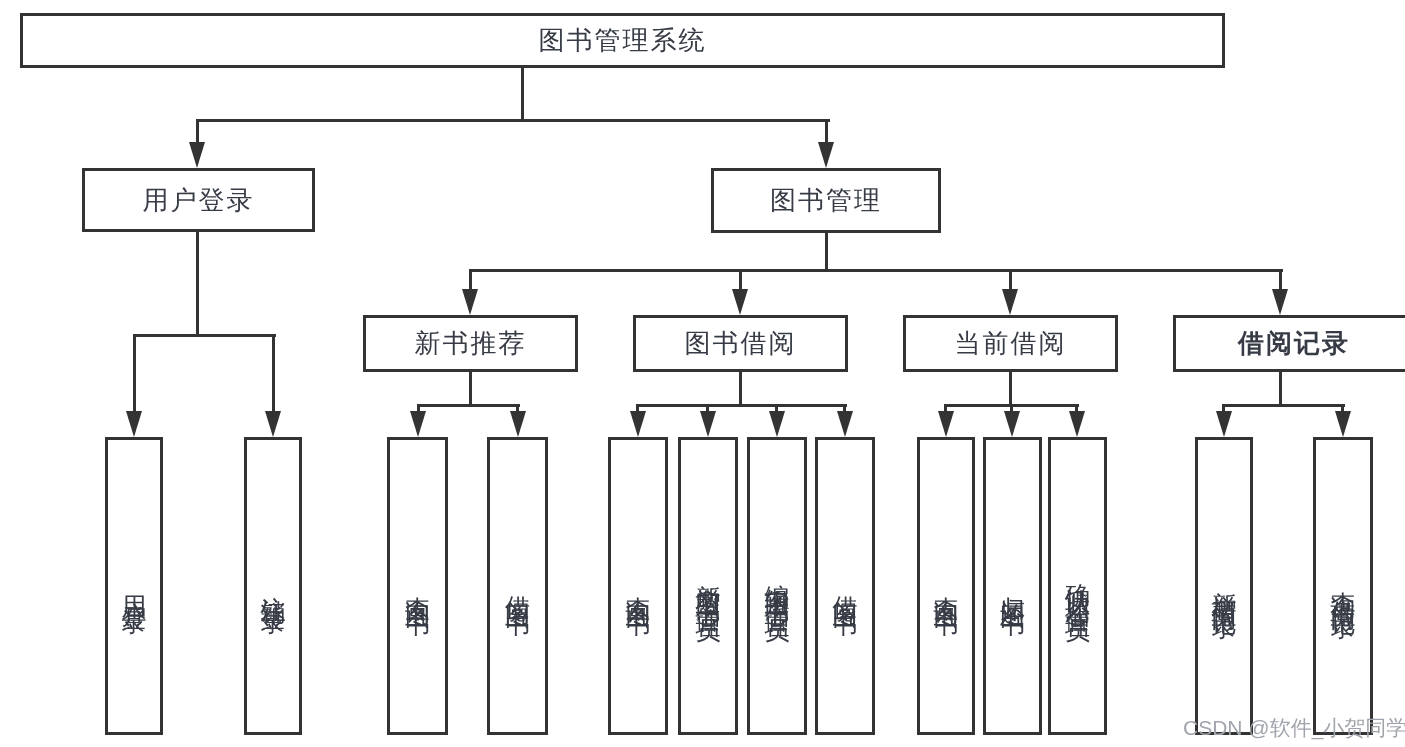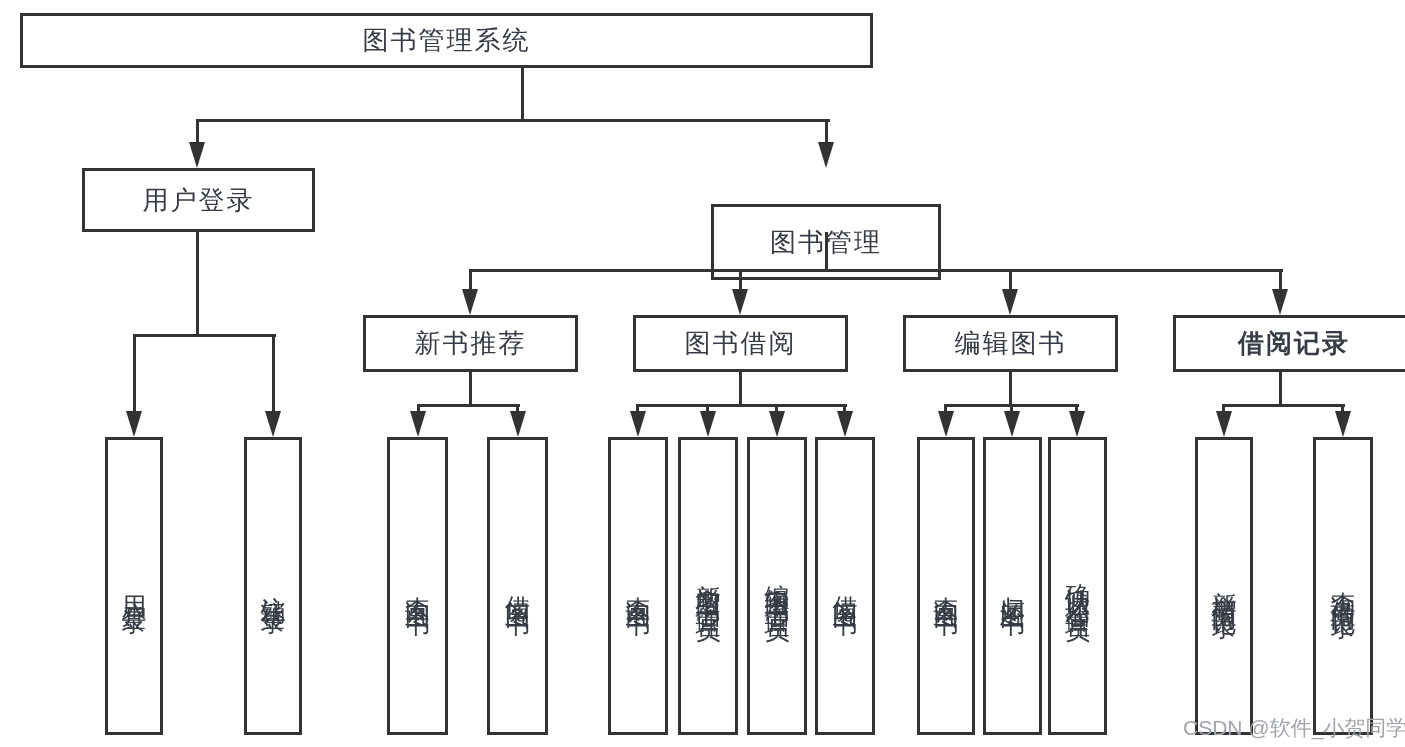--- a/index.html
+++ b/index.html
@@ -65,35 +65,35 @@
     color: var(--watermark);
     white-space: nowrap;
     z-index: 10;
   }
 </style>
 </head>
 <body>
 
 <div class="canvas">
 
-  <div class="box" style="left:20px;top:13px;width:853px;height:55px;">
+  <div class="box" style="left:20px;top:13px;width:1205px;height:55px;">
     <span class="hlabel">图书管理系统</span>
   </div>
 
   <div class="ln" style="left:521px;top:68px;width:3px;height:54px;"></div>
   <div class="ln" style="left:196px;top:119px;width:634px;height:3px;"></div>
   <div class="ln" style="left:196px;top:119px;width:3px;height:28px;"></div>
   <div class="arr" style="left:189px;top:142px;"></div>
   <div class="ln" style="left:825px;top:119px;width:3px;height:28px;"></div>
   <div class="arr" style="left:818px;top:142px;"></div>
 
   <div class="box" style="left:82px;top:168px;width:233px;height:64px;">
     <span class="hlabel">用户登录</span>
   </div>
-  <div class="box" style="left:711px;top:168px;width:230px;height:76px;margin-top:36px;">
+  <div class="box" style="left:711px;top:168px;width:230px;height:65px;">
     <span class="hlabel">图书管理</span>
   </div>
 
   <div class="ln" style="left:825px;top:232px;width:3px;height:40px;"></div>
   <div class="ln" style="left:469px;top:269px;width:814px;height:3px;"></div>
   <div class="ln" style="left:469px;top:269px;width:3px;height:24px;"></div>
   <div class="ln" style="left:739px;top:269px;width:3px;height:24px;"></div>
   <div class="ln" style="left:1009px;top:269px;width:3px;height:24px;"></div>
   <div class="ln" style="left:1279px;top:269px;width:3px;height:24px;"></div>
   <div class="arr" style="left:462px;top:289px;"></div>
@@ -101,21 +101,21 @@
   <div class="arr" style="left:1002px;top:289px;"></div>
   <div class="arr" style="left:1272px;top:289px;"></div>
 
   <div class="box" style="left:363px;top:315px;width:215px;height:57px;text-align:right;">
     <span class="hlabel">新书推荐</span>
   </div>
   <div class="box" style="left:633px;top:315px;width:215px;height:57px;font-family:Liberation Mono, monospace;">
     <span class="hlabel">图书借阅</span>
   </div>
   <div class="box" style="left:903px;top:315px;width:215px;height:57px;">
-    <span class="hlabel">编辑图书</span>
+    <span class="hlabel">当前借阅</span>
   </div>
   <div class="box" style="left:1173px;top:315px;width:242px;height:57px;font-weight:bold;">
     <span class="hlabel">借阅记录</span>
   </div>
 
   <div class="ln" style="left:196px;top:232px;width:3px;height:105px;"></div>
   <div class="ln" style="left:133px;top:334px;width:143px;height:3px;"></div>
   <div class="ln" style="left:133px;top:334px;width:3px;height:79px;"></div>
   <div class="ln" style="left:272px;top:334px;width:3px;height:79px;"></div>
   <div class="arr" style="left:126px;top:411px;"></div>

